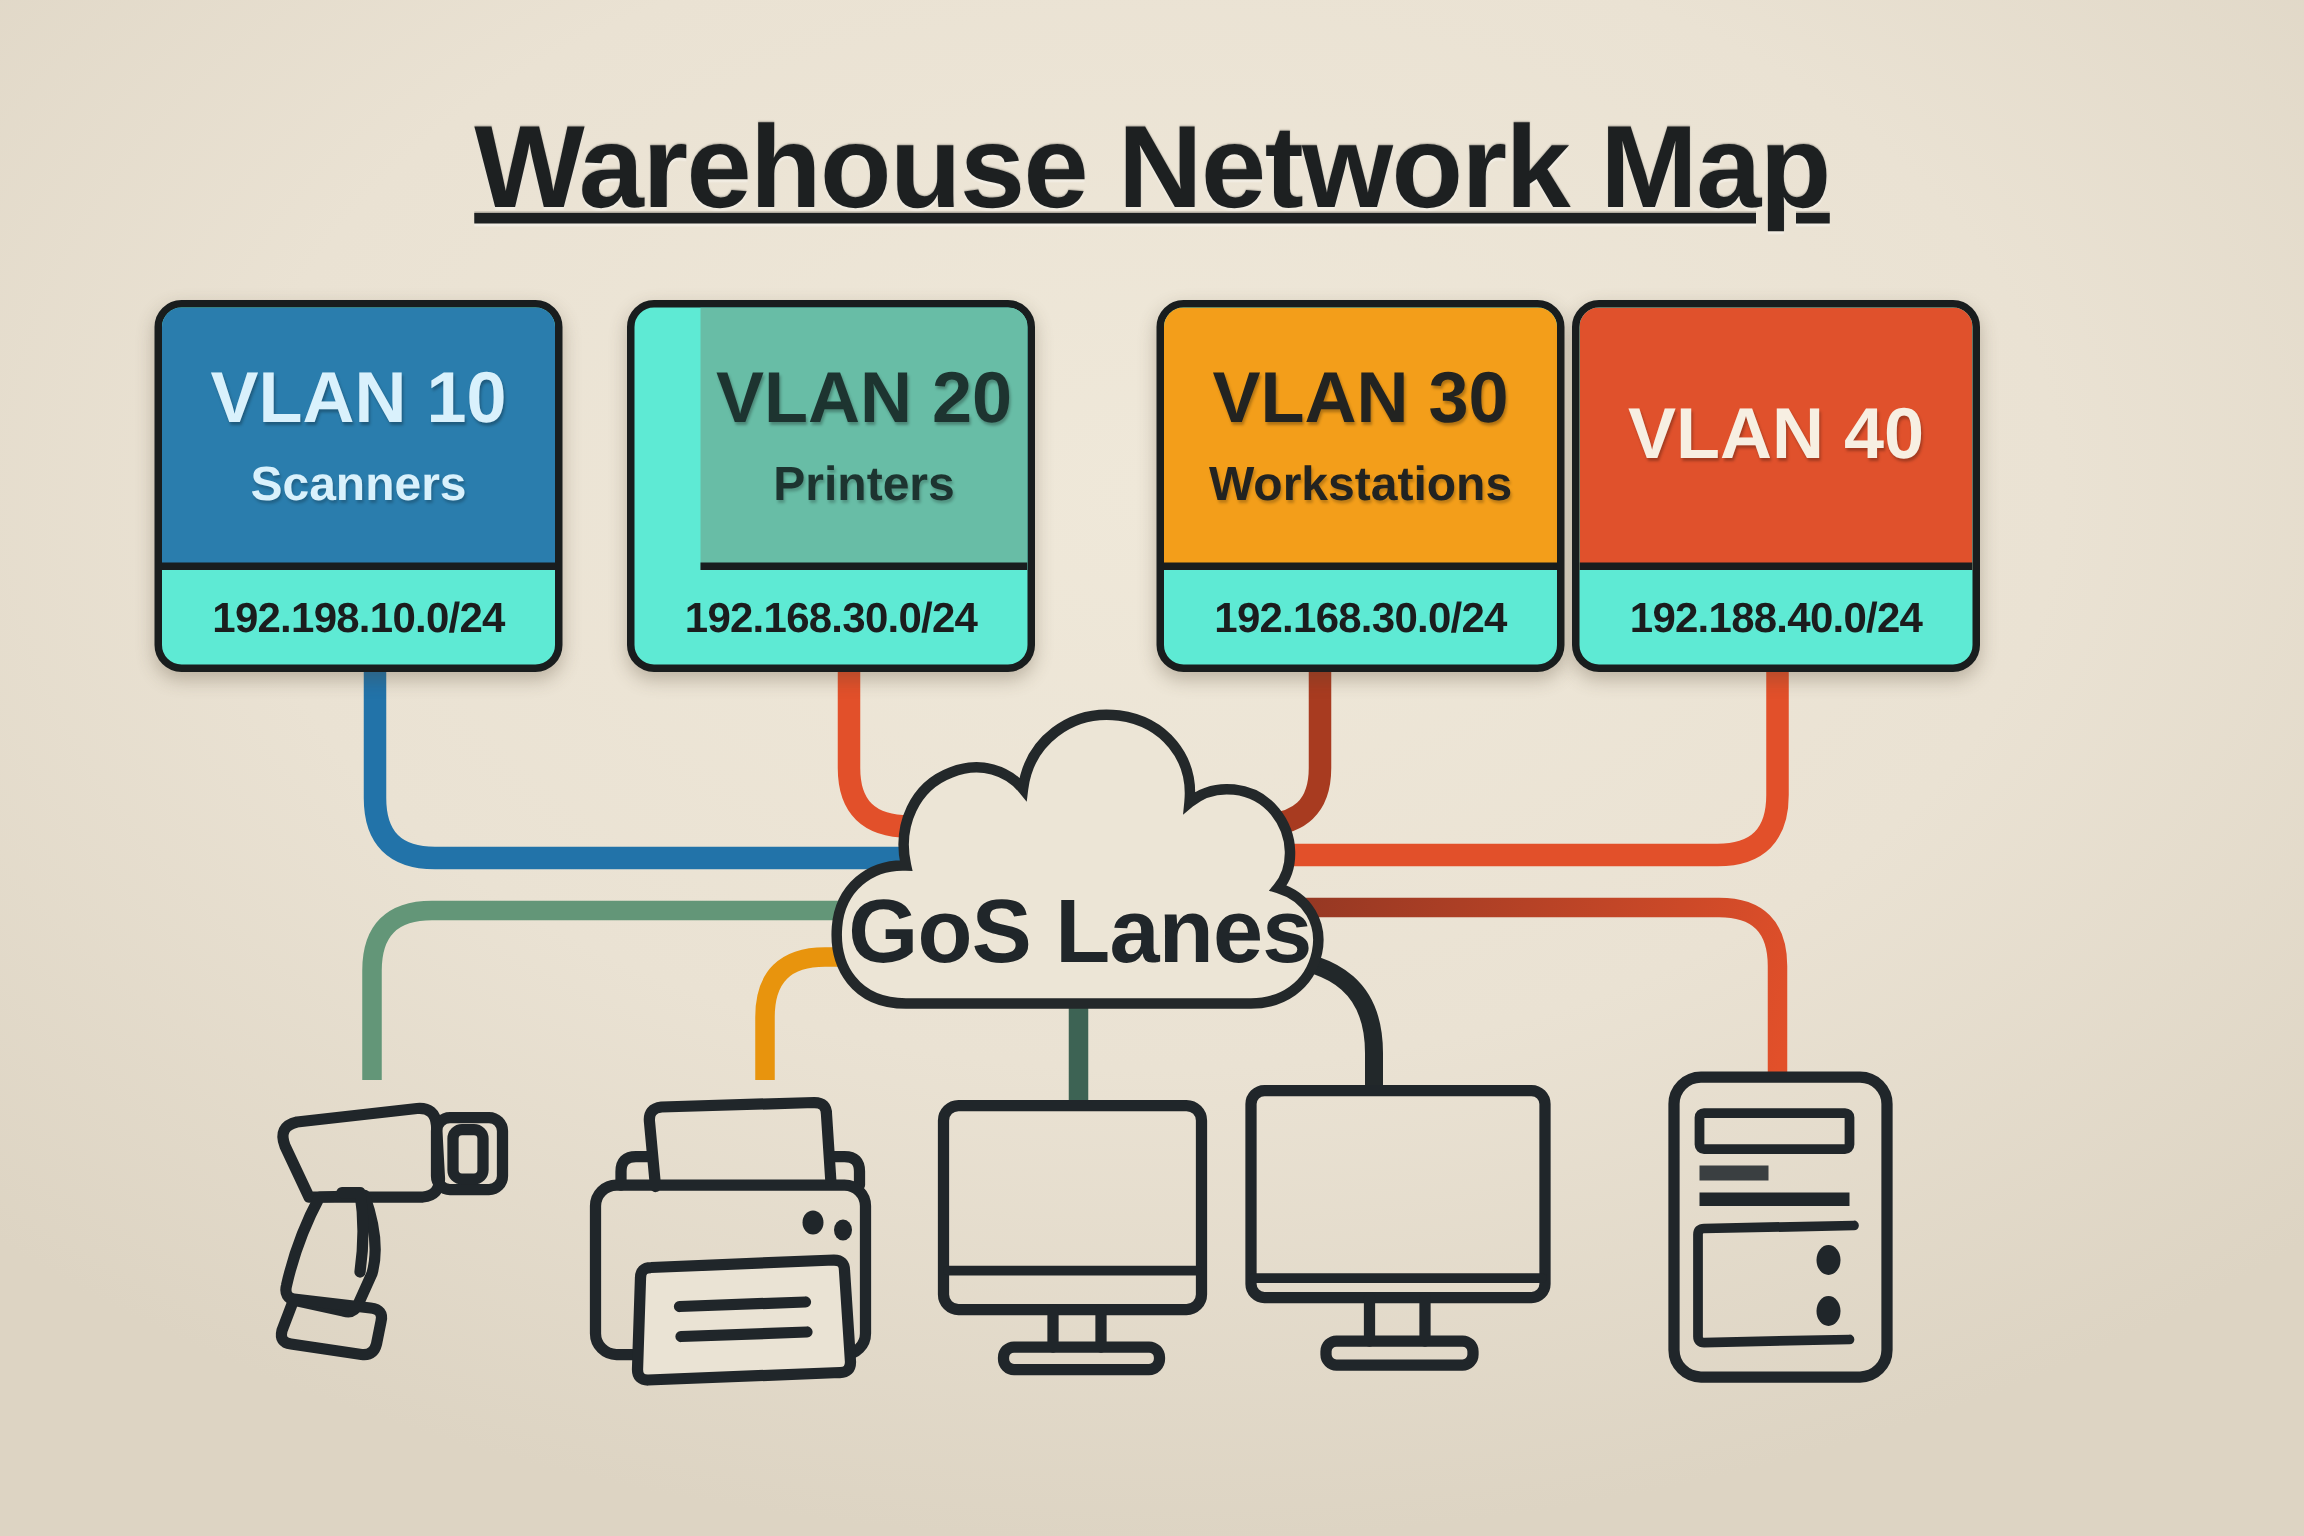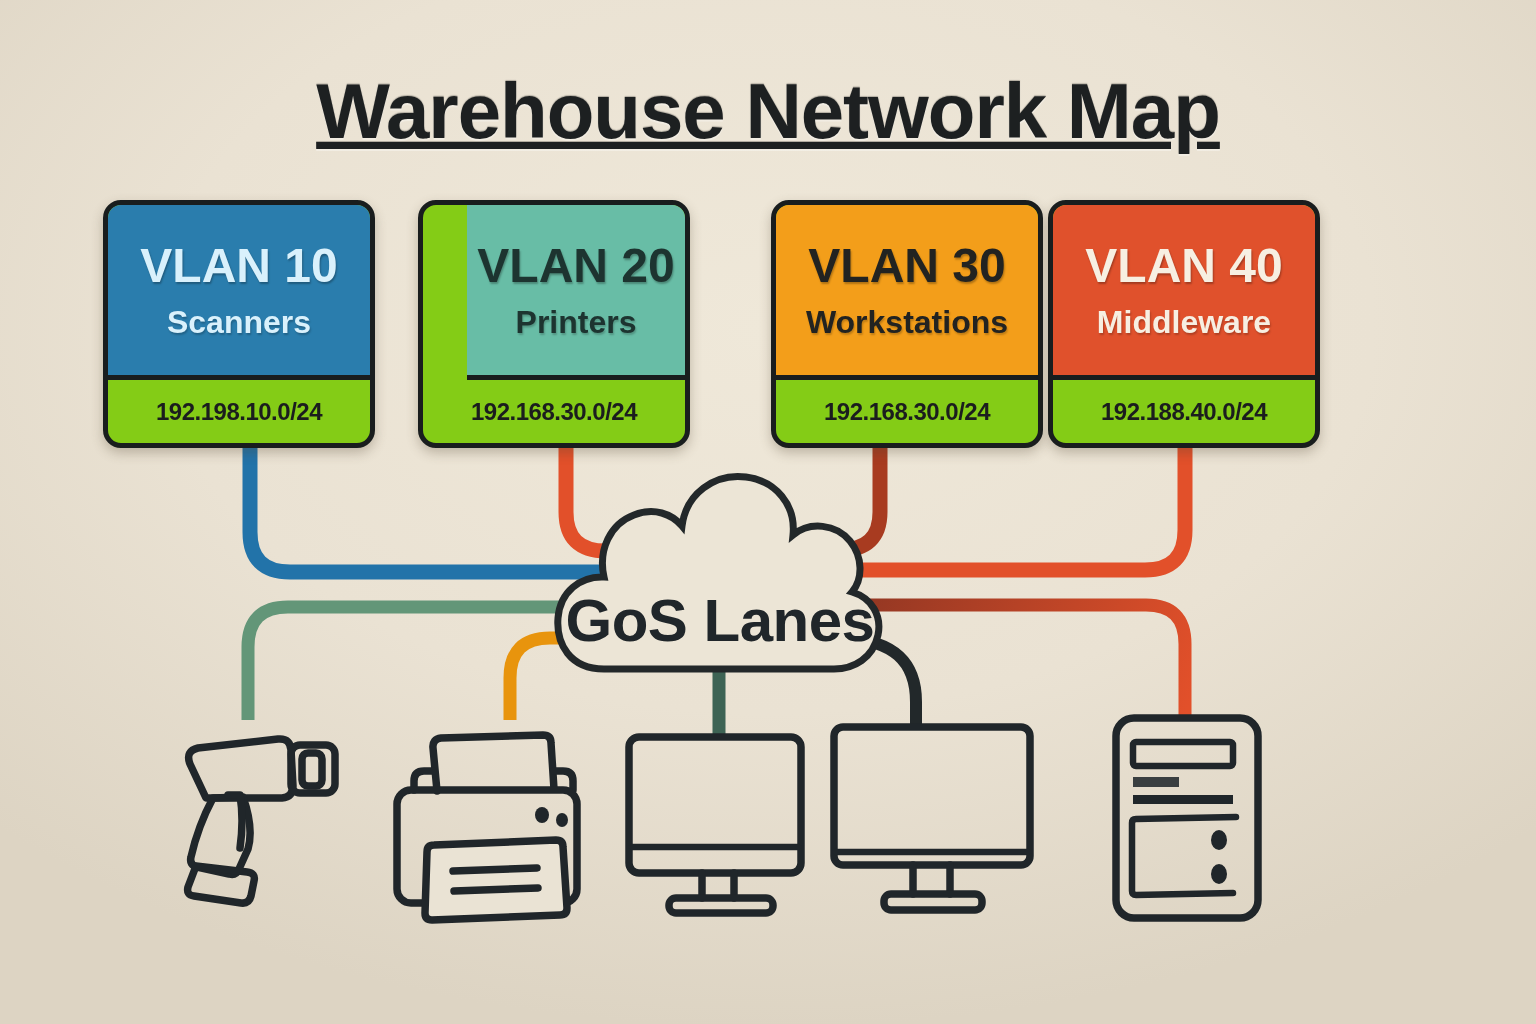--- a/index.html
+++ b/index.html
@@ -9,34 +9,34 @@
     font-family:"Liberation Sans", sans-serif;
   }
   .title{
     position:absolute;left:0;top:66px;width:100%;text-align:center;
     font-size:78px;font-weight:700;letter-spacing:-1px;color:#1d2021;
     text-shadow:0 2px 1px rgba(255,255,255,.35), 0 -1px 1px rgba(0,0,0,.25);
     text-decoration:underline;
   }
   .vlan-box{
     position:absolute;top:200px;width:272px;height:248px;box-sizing:border-box;
-    border:5px solid #191d1e;border-radius:18px;overflow:hidden;background:#84cc16;
+    border:5px solid #191d1e;border-radius:18px;overflow:hidden;background:#5eead4;
     box-shadow:0 5px 12px rgba(80,65,45,.30);
   }
   .vlan-header{
     height:175px;box-sizing:border-box;border-bottom:5px solid #191d1e;
     display:flex;flex-direction:column;align-items:center;justify-content:center;gap:16px;
   }
   .vlan-id{font-size:48px;font-weight:700;line-height:1;white-space:nowrap;
     text-shadow:1px 2px 2px rgba(0,0,0,.28);}
   .vlan-name{font-size:32px;font-weight:700;line-height:1;white-space:nowrap;
     text-shadow:1px 2px 2px rgba(0,0,0,.22);}
   .vlan-subnet{
     height:63px;display:flex;align-items:center;justify-content:center;
-    font-size:24px;font-weight:700;letter-spacing:-0.5px;color:#1b1d1e;white-space:nowrap;
+    font-size:28px;font-weight:700;letter-spacing:-0.5px;color:#1b1d1e;white-space:nowrap;
   }
   .box1{left:103px;} .box2{left:418px;} .box3{left:771px;} .box4{left:1048px;text-align:right;}
   svg.canvas{position:absolute;left:0;top:0;}
   .link{fill:none;}
   .cloud-label{
     position:absolute;left:563px;top:586px;width:314px;text-align:center;
     font-size:60px;font-weight:700;color:#20262a;letter-spacing:-0.5px;
   }
   .icon{stroke:#20262a;fill:none;stroke-linejoin:round;stroke-linecap:round;}
 </style>
@@ -144,18 +144,17 @@
   <div class="vlan-header" style="background: rgb(243, 158, 26);">
     <div class="vlan-id" style="color: rgb(34, 35, 33);">VLAN 30</div>
     <div class="vlan-name" style="color: rgb(34, 35, 33); text-align: center;">Workstations</div>
   </div>
   <div class="vlan-subnet">192.168.30.0/24</div>
 </div>
 
 <div class="vlan-box box4">
   <div class="vlan-header" style="background: rgb(224, 81, 44);">
     <div class="vlan-id" style="color: rgb(247, 239, 226);">VLAN 40</div>
-    <div class="vlan-name" style="color: rgb(247, 239, 226);">Middleware</div>
   </div>
   <div class="vlan-subnet">192.188.40.0/24</div>
 </div>
 
 <div class="cloud-label">GoS Lanes</div>
 
 </body></html>

